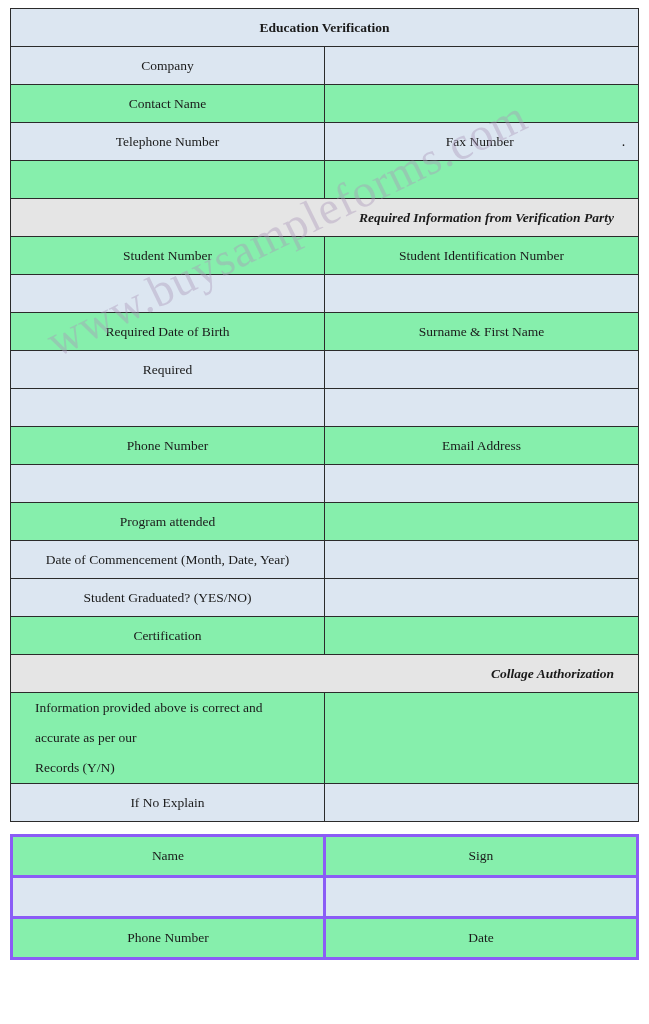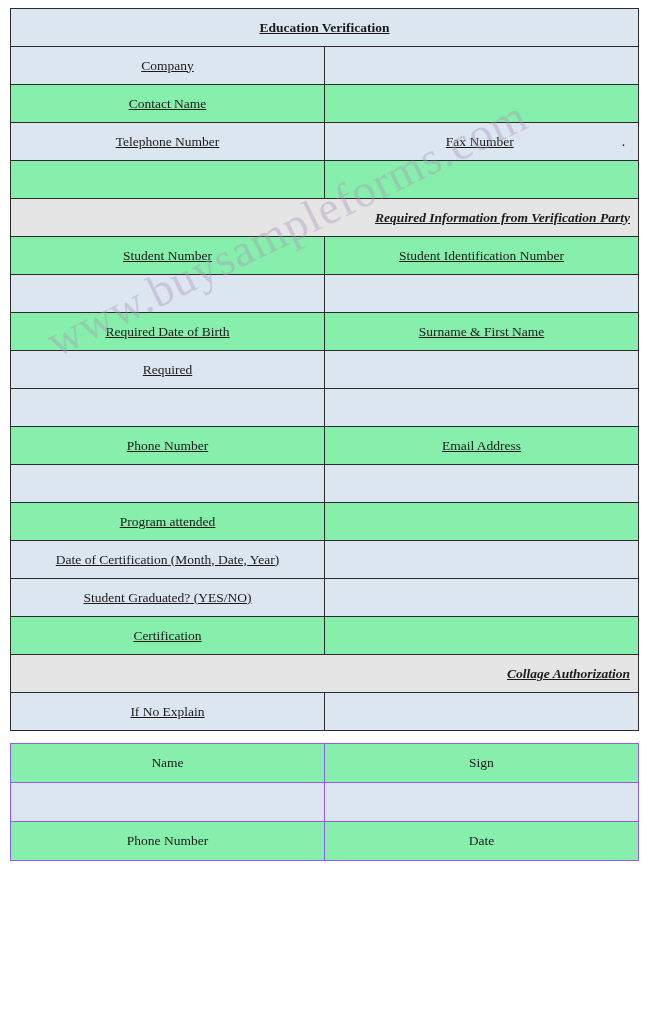--- a/index.html
+++ b/index.html
@@ -45,24 +45,23 @@
   table.form {
     border-collapse: collapse;
     width: 629px;
     table-layout: fixed;
     position: relative;
     z-index: 2;
   }
   table.form td {
     border: 1px solid #2b2b2b;
     height: 37px;
-    padding: 0 8px;
+    padding: 0 24px;
     font-size: 13.5px;
     vertical-align: middle;
-    text-decoration: underline;
   }
   .shaded {
     background: #dce6f1;
     margin-left: 23px;
   }
   .white {
     background: #86efac;
   }
   .ctr {
     text-align: center;
@@ -109,21 +108,21 @@
   }
   table.form2 {
     border-collapse: collapse;
     width: 629px;
     table-layout: fixed;
     margin-top: 12px;
     position: relative;
     z-index: 2;
   }
   table.form2 td {
-    border: 1px solid #8b5cf6;
+    border: 3px solid #8b5cf6;
     height: 38px;
     padding: 0 22px;
     font-size: 13.5px;
     vertical-align: middle;
     text-align: center;
   }
 </style>
 </head>
 <body>
 
@@ -200,39 +199,46 @@
         <td class="shaded"></td>
         <td class="shaded"></td>
       </tr>
 
       <tr>
         <td class="white ctr">Program attended</td>
         <td class="white"></td>
       </tr>
 
       <tr>
-        <td class="shaded ctr">Date of Certification (Month, Date, Year)</td>
+        <td class="shaded ctr">Date of Commencement (Month, Date, Year)</td>
         <td class="shaded"></td>
       </tr>
 
 
       <tr>
         <td class="shaded ctr">Student Graduated? (YES/NO)</td>
         <td class="shaded"></td>
       </tr>
 
       <tr>
         <td class="white ctr">Certification</td>
         <td class="white"></td>
       </tr>
 
       <tr>
         <td class="section-cell" colspan="2">Collage Authorization</td>
       </tr>
 
+      <tr>
+        <td class="white two-line" style="width:63.5%; height:62px;">
+          <div>Information provided above is correct and accurate as per our</div>
+          <div>Records (Y/N)</div>
+        </td>
+        <td class="white" style="height:62px;"></td>
+      </tr>
 
       <tr>
         <td class="shaded left" style="width:25%;">If No Explain</td>
         <td class="shaded"></td>
       </tr>
     </tbody>
   </table>
 
   <table class="form2">
     <colgroup>

